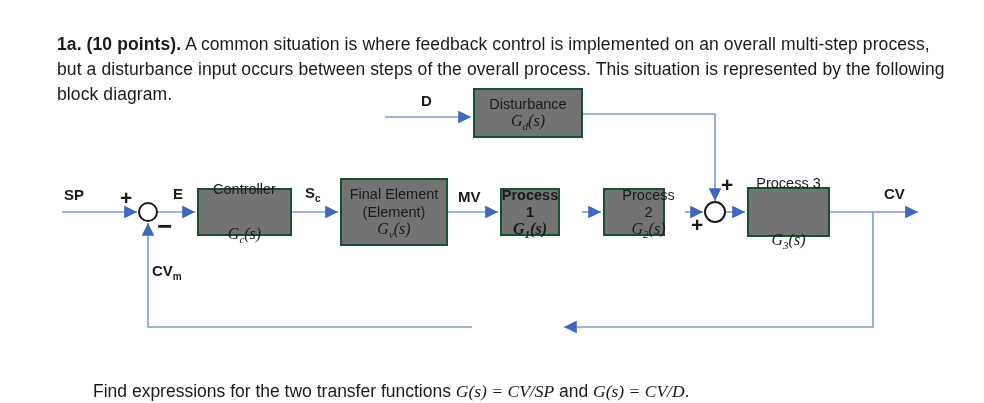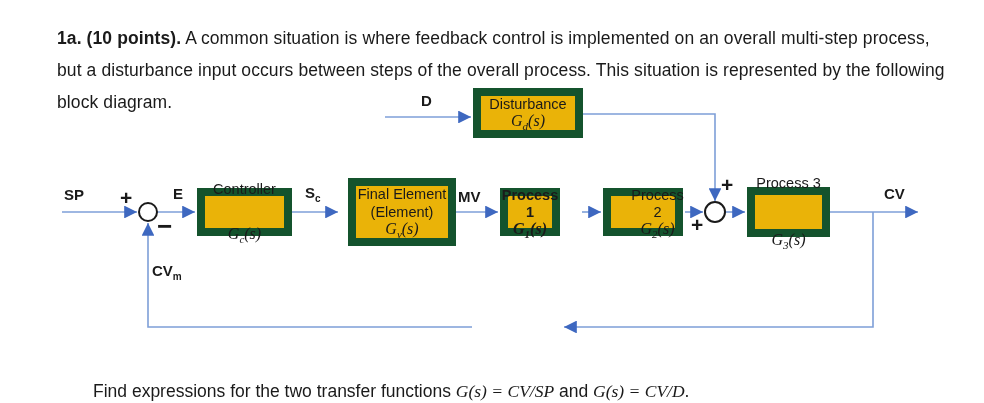--- a/index.html
+++ b/index.html
@@ -1,28 +1,28 @@
 <!DOCTYPE html>
 <html><head>
 <meta charset="utf-8">
 <style>
   html,body{margin:0;padding:0;background:#ffffff;}
   body{width:984px;height:403px;position:relative;font-family:"Liberation Sans",sans-serif;color:#1a1a1a;overflow:hidden;}
 
   .header-text{
-    position:absolute;left:57px;top:4px;width:888px;
-    font-size:17.5px;line-height:32px;letter-spacing:0.1px;
+    position:absolute;left:57px;top:14px;width:888px;
+    font-size:17.5px;line-height:25px;letter-spacing:0.1px;
   }
   .bold{font-weight:bold;}
 
   .diagram{position:absolute;left:0;top:80px;width:984px;height:280px;}
   .wires{position:absolute;left:0;top:-80px;width:984px;height:403px;}
 
   .block{
-    position:absolute;border:8px solid #14532d;background:#eab308;
+    position:absolute;border:2px solid #14532d;background:#737373;
     display:flex;flex-direction:column;align-items:center;justify-content:center;
     font-size:14.5px;line-height:1.18;text-align:center;box-sizing:border-box;
   }
   .math{
     font-family:"Liberation Serif",serif;font-style:italic;font-size:16px;line-height:1.05;text-align:right;
   }
   .math sub{font-size:11px;font-style:italic;line-height:0;}
   .sig{
     position:absolute;font-size:15px;font-weight:bold;color:#1a1a1a;white-space:nowrap;
   }
@@ -73,32 +73,32 @@
   <div class="block" style="left:473px;top:8px;width:110px;height:50px;">
     <span>Disturbance</span>
     <span class="math"><span>G</span><sub>d</sub><span>(s)</span></span>
   </div>
 
   <div class="block" style="left:197px;top:108px;width:95px;height:48px;gap:28px;">
     <span>Controller</span>
     <span class="math"><span>G</span><sub>c</sub><span>(s)</span></span>
   </div>
 
-  <div class="block" style="left:340px;top:98px;width:108px;height:68px;margin-left:8px;">
+  <div class="block" style="left:340px;top:98px;width:108px;height:68px;">
     <span>Final Element</span>
     <span>(Element)</span>
     <span class="math"><span>G</span><sub>v</sub><span>(s)</span></span>
   </div>
 
   <div class="block" style="left:500px;top:108px;width:60px;height:48px;font-weight:bold;">
     <span>Process 1</span>
     <span class="math"><span>G</span><sub>1</sub><span>(s)</span></span>
   </div>
 
-  <div class="block" style="left:603px;top:108px;width:80px;height:48px;padding-left:29px;">
+  <div class="block" style="left:603px;top:108px;width:62px;height:48px;padding-left:29px;">
     <span>Process 2</span>
     <span class="math"><span>G</span><sub>2</sub><span>(s)</span></span>
   </div>
 
   <div class="block" style="left:747px;top:107px;width:83px;height:50px;gap:40px;">
     <span>Process 3</span>
     <span class="math"><span>G</span><sub>3</sub><span>(s)</span></span>
   </div>
 
 

